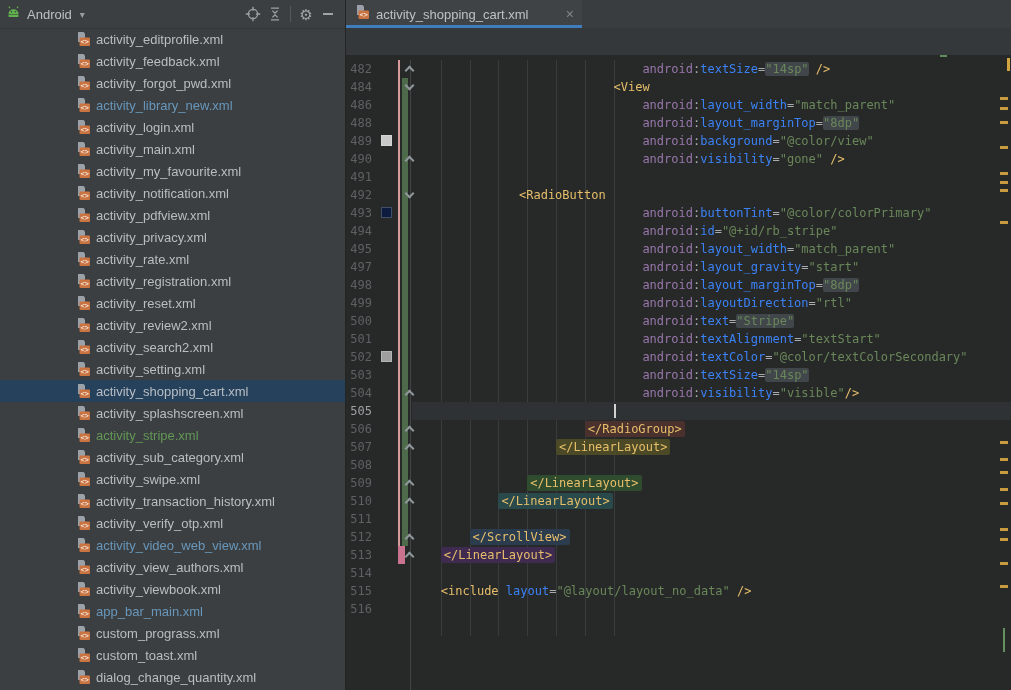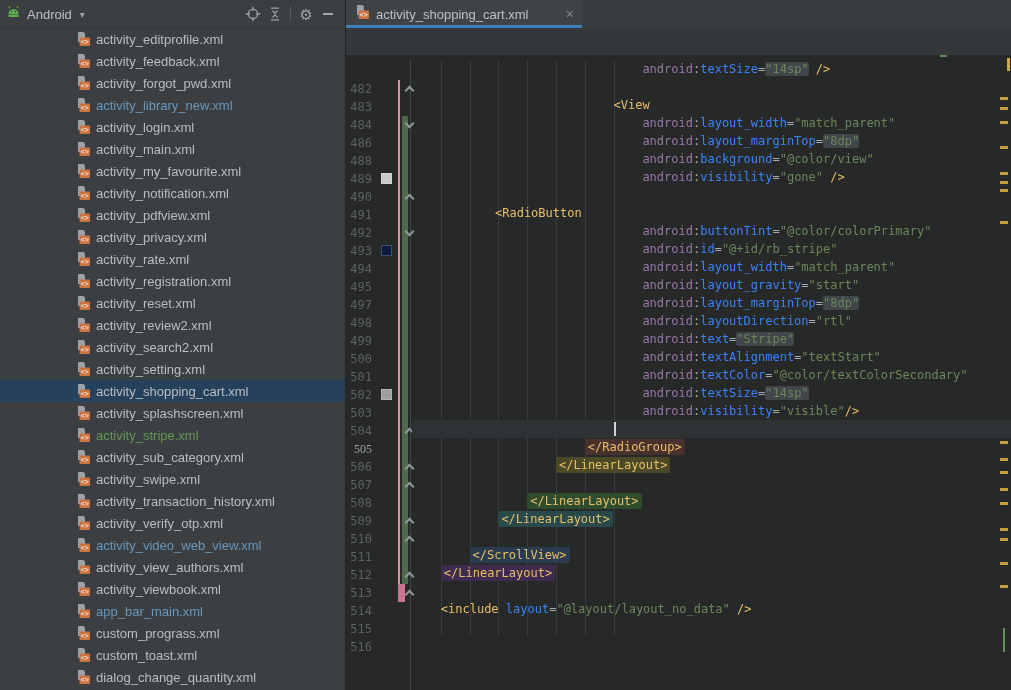--- a/index.html
+++ b/index.html
@@ -36,22 +36,22 @@
   .tab-label{color:#bdc2c6;font-size:13px;}
   .tab-close{color:#83878a;font-size:14px;margin-left:auto;line-height:14px;}
   .band{position:absolute;left:0;top:28px;right:0;height:27px;background:#35383a;}
 
   .code-area{position:absolute;left:0;top:55px;right:0;bottom:0;padding-top:5px;overflow:hidden;}
   .iguide{position:absolute;width:1px;background:#383c3d;top:5px;}
   .foldline{position:absolute;width:1px;background:#414546;top:5px;}
 
   .cl{position:relative;display:flex;height:18px;line-height:18px;
       font-family:"DejaVu Sans Mono",monospace;font-size:12px;white-space:pre;}
-  .cl.cur{background:linear-gradient(to right,transparent 66px,#2e3234 66px);font-family:Liberation Serif, serif;}
-  .gut{position:relative;width:66px;flex:none;height:18px;margin-top:20px;}
+  .cl.cur{background:linear-gradient(to right,transparent 66px,#2e3234 66px);}
+  .gut{position:relative;width:66px;flex:none;height:18px;}
   .num{position:absolute;left:0;top:0;width:26px;text-align:right;color:#5d6163;font-size:12px;}
   .cl.cur .num{color:#9ca0a2;}
   .swatch{position:absolute;left:35px;top:3px;width:11px;height:11px;
           border:1px solid rgba(255,255,255,.22);box-sizing:border-box;}
   .vcs{position:absolute;top:0;height:18px;}
   .vcs-m{left:52px;width:2px;background:#d79a9a;}
   .vcs-a{left:52px;width:2px;background:#d79a9a;}
   .vcs-a::after{content:"";position:absolute;left:4px;top:0;width:6px;height:18px;background:#4d6a4b;}
   .vcs-mw{left:52px;width:7px;background:#c9738f;}
   .fold{position:absolute;left:59px;top:4px;width:10px;height:10px;}
@@ -374,28 +374,27 @@
     <div class="code-area">
         <div class="iguide" style="left: 94.8px; height: 576px;"></div>
         <div class="iguide" style="left: 123.6px; height: 576px;"></div>
         <div class="iguide" style="left: 152.4px; height: 576px;"></div>
         <div class="iguide" style="left: 181.2px; height: 576px;"></div>
         <div class="iguide" style="left: 210px; height: 576px;"></div>
         <div class="iguide" style="left: 238.8px; height: 576px;"></div>
         <div class="iguide" style="left: 267.6px; height: 576px;"></div>
         <div class="foldline" style="left: 64px; height: 630px;"></div>
         <div class="cl"><div class="gut"><span class="num">482</span><span class="vcs vcs-m"></span><span class="fold fold-end"></span></div><div class="ct" style="padding-left: 230.4px;"><span class="tok-ns">android</span><span class="tok-pn">:</span><span class="tok-at">textSize</span><span class="tok-pn">=</span><span class="tok-sb">"14sp"</span><span class="tok-tg"> /&gt;</span></div></div>
-        <div class="cl"><div class="gut"><span class="num">483</span><span class="vcs vcs-m"></span></div><div class="ct" style="padding-left: 0px;"></div></div>
         <div class="cl"><div class="gut"><span class="num">484</span><span class="vcs vcs-a"></span><span class="fold fold-start"></span></div><div class="ct" style="padding-left: 201.6px;"><span class="tok-tg">&lt;View</span></div></div>
         <div class="cl"><div class="gut"><span class="num">486</span><span class="vcs vcs-a"></span></div><div class="ct" style="padding-left: 230.4px;"><span class="tok-ns">android</span><span class="tok-pn">:</span><span class="tok-at">layout_width</span><span class="tok-pn">=</span><span class="tok-st">"match_parent"</span></div></div>
         <div class="cl"><div class="gut"><span class="num">488</span><span class="vcs vcs-a"></span></div><div class="ct" style="padding-left: 230.4px;"><span class="tok-ns">android</span><span class="tok-pn">:</span><span class="tok-at">layout_marginTop</span><span class="tok-pn">=</span><span class="tok-sb">"8dp"</span></div></div>
         <div class="cl"><div class="gut"><span class="num">489</span><span class="swatch" style="background: rgb(201, 201, 201);"></span><span class="vcs vcs-a"></span></div><div class="ct" style="padding-left: 230.4px;"><span class="tok-ns">android</span><span class="tok-pn">:</span><span class="tok-at">background</span><span class="tok-pn">=</span><span class="tok-st">"@color/view"</span></div></div>
         <div class="cl"><div class="gut"><span class="num">490</span><span class="vcs vcs-a"></span><span class="fold fold-end"></span></div><div class="ct" style="padding-left: 230.4px;"><span class="tok-ns">android</span><span class="tok-pn">:</span><span class="tok-at">visibility</span><span class="tok-pn">=</span><span class="tok-st">"gone"</span><span class="tok-tg"> /&gt;</span></div></div>
         <div class="cl"><div class="gut"><span class="num">491</span><span class="vcs vcs-a"></span></div><div class="ct" style="padding-left: 0px;"></div></div>
-        <div class="cl"><div class="gut"><span class="num">492</span><span class="vcs vcs-a"></span><span class="fold fold-start"></span></div><div class="ct" style="padding-left: 83px;"><span class="tok-tg">&lt;RadioButton</span></div></div>
+        <div class="cl"><div class="gut"><span class="num">492</span><span class="vcs vcs-a"></span><span class="fold fold-start"></span></div><div class="ct" style="padding-left: 107px;"><span class="tok-tg">&lt;RadioButton</span></div></div>
         <div class="cl"><div class="gut"><span class="num">493</span><span class="swatch" style="background: rgb(13, 27, 62);"></span><span class="vcs vcs-a"></span></div><div class="ct" style="padding-left: 230.4px;"><span class="tok-ns">android</span><span class="tok-pn">:</span><span class="tok-at">buttonTint</span><span class="tok-pn">=</span><span class="tok-st">"@color/colorPrimary"</span></div></div>
         <div class="cl"><div class="gut"><span class="num">494</span><span class="vcs vcs-a"></span></div><div class="ct" style="padding-left: 230.4px;"><span class="tok-ns">android</span><span class="tok-pn">:</span><span class="tok-at">id</span><span class="tok-pn">=</span><span class="tok-st">"@+id/rb_stripe"</span></div></div>
         <div class="cl"><div class="gut"><span class="num">495</span><span class="vcs vcs-a"></span></div><div class="ct" style="padding-left: 230.4px;"><span class="tok-ns">android</span><span class="tok-pn">:</span><span class="tok-at">layout_width</span><span class="tok-pn">=</span><span class="tok-st">"match_parent"</span></div></div>
         <div class="cl"><div class="gut"><span class="num">497</span><span class="vcs vcs-a"></span></div><div class="ct" style="padding-left: 230.4px;"><span class="tok-ns">android</span><span class="tok-pn">:</span><span class="tok-at">layout_gravity</span><span class="tok-pn">=</span><span class="tok-st">"start"</span></div></div>
         <div class="cl"><div class="gut"><span class="num">498</span><span class="vcs vcs-a"></span></div><div class="ct" style="padding-left: 230.4px;"><span class="tok-ns">android</span><span class="tok-pn">:</span><span class="tok-at">layout_marginTop</span><span class="tok-pn">=</span><span class="tok-sb">"8dp"</span></div></div>
         <div class="cl"><div class="gut"><span class="num">499</span><span class="vcs vcs-a"></span></div><div class="ct" style="padding-left: 230.4px;"><span class="tok-ns">android</span><span class="tok-pn">:</span><span class="tok-at">layoutDirection</span><span class="tok-pn">=</span><span class="tok-st">"rtl"</span></div></div>
         <div class="cl"><div class="gut"><span class="num">500</span><span class="vcs vcs-a"></span></div><div class="ct" style="padding-left: 230.4px;"><span class="tok-ns">android</span><span class="tok-pn">:</span><span class="tok-at">text</span><span class="tok-pn">=</span><span class="tok-sb">"Stripe"</span></div></div>
         <div class="cl"><div class="gut"><span class="num">501</span><span class="vcs vcs-a"></span></div><div class="ct" style="padding-left: 230.4px;"><span class="tok-ns">android</span><span class="tok-pn">:</span><span class="tok-at">textAlignment</span><span class="tok-pn">=</span><span class="tok-st">"textStart"</span></div></div>
         <div class="cl"><div class="gut"><span class="num">502</span><span class="swatch" style="background: rgb(159, 159, 159);"></span><span class="vcs vcs-a"></span></div><div class="ct" style="padding-left: 230.4px;"><span class="tok-ns">android</span><span class="tok-pn">:</span><span class="tok-at">textColor</span><span class="tok-pn">=</span><span class="tok-st">"@color/textColorSecondary"</span></div></div>
         <div class="cl"><div class="gut"><span class="num">503</span><span class="vcs vcs-a"></span></div><div class="ct" style="padding-left: 230.4px;"><span class="tok-ns">android</span><span class="tok-pn">:</span><span class="tok-at">textSize</span><span class="tok-pn">=</span><span class="tok-sb">"14sp"</span></div></div>

